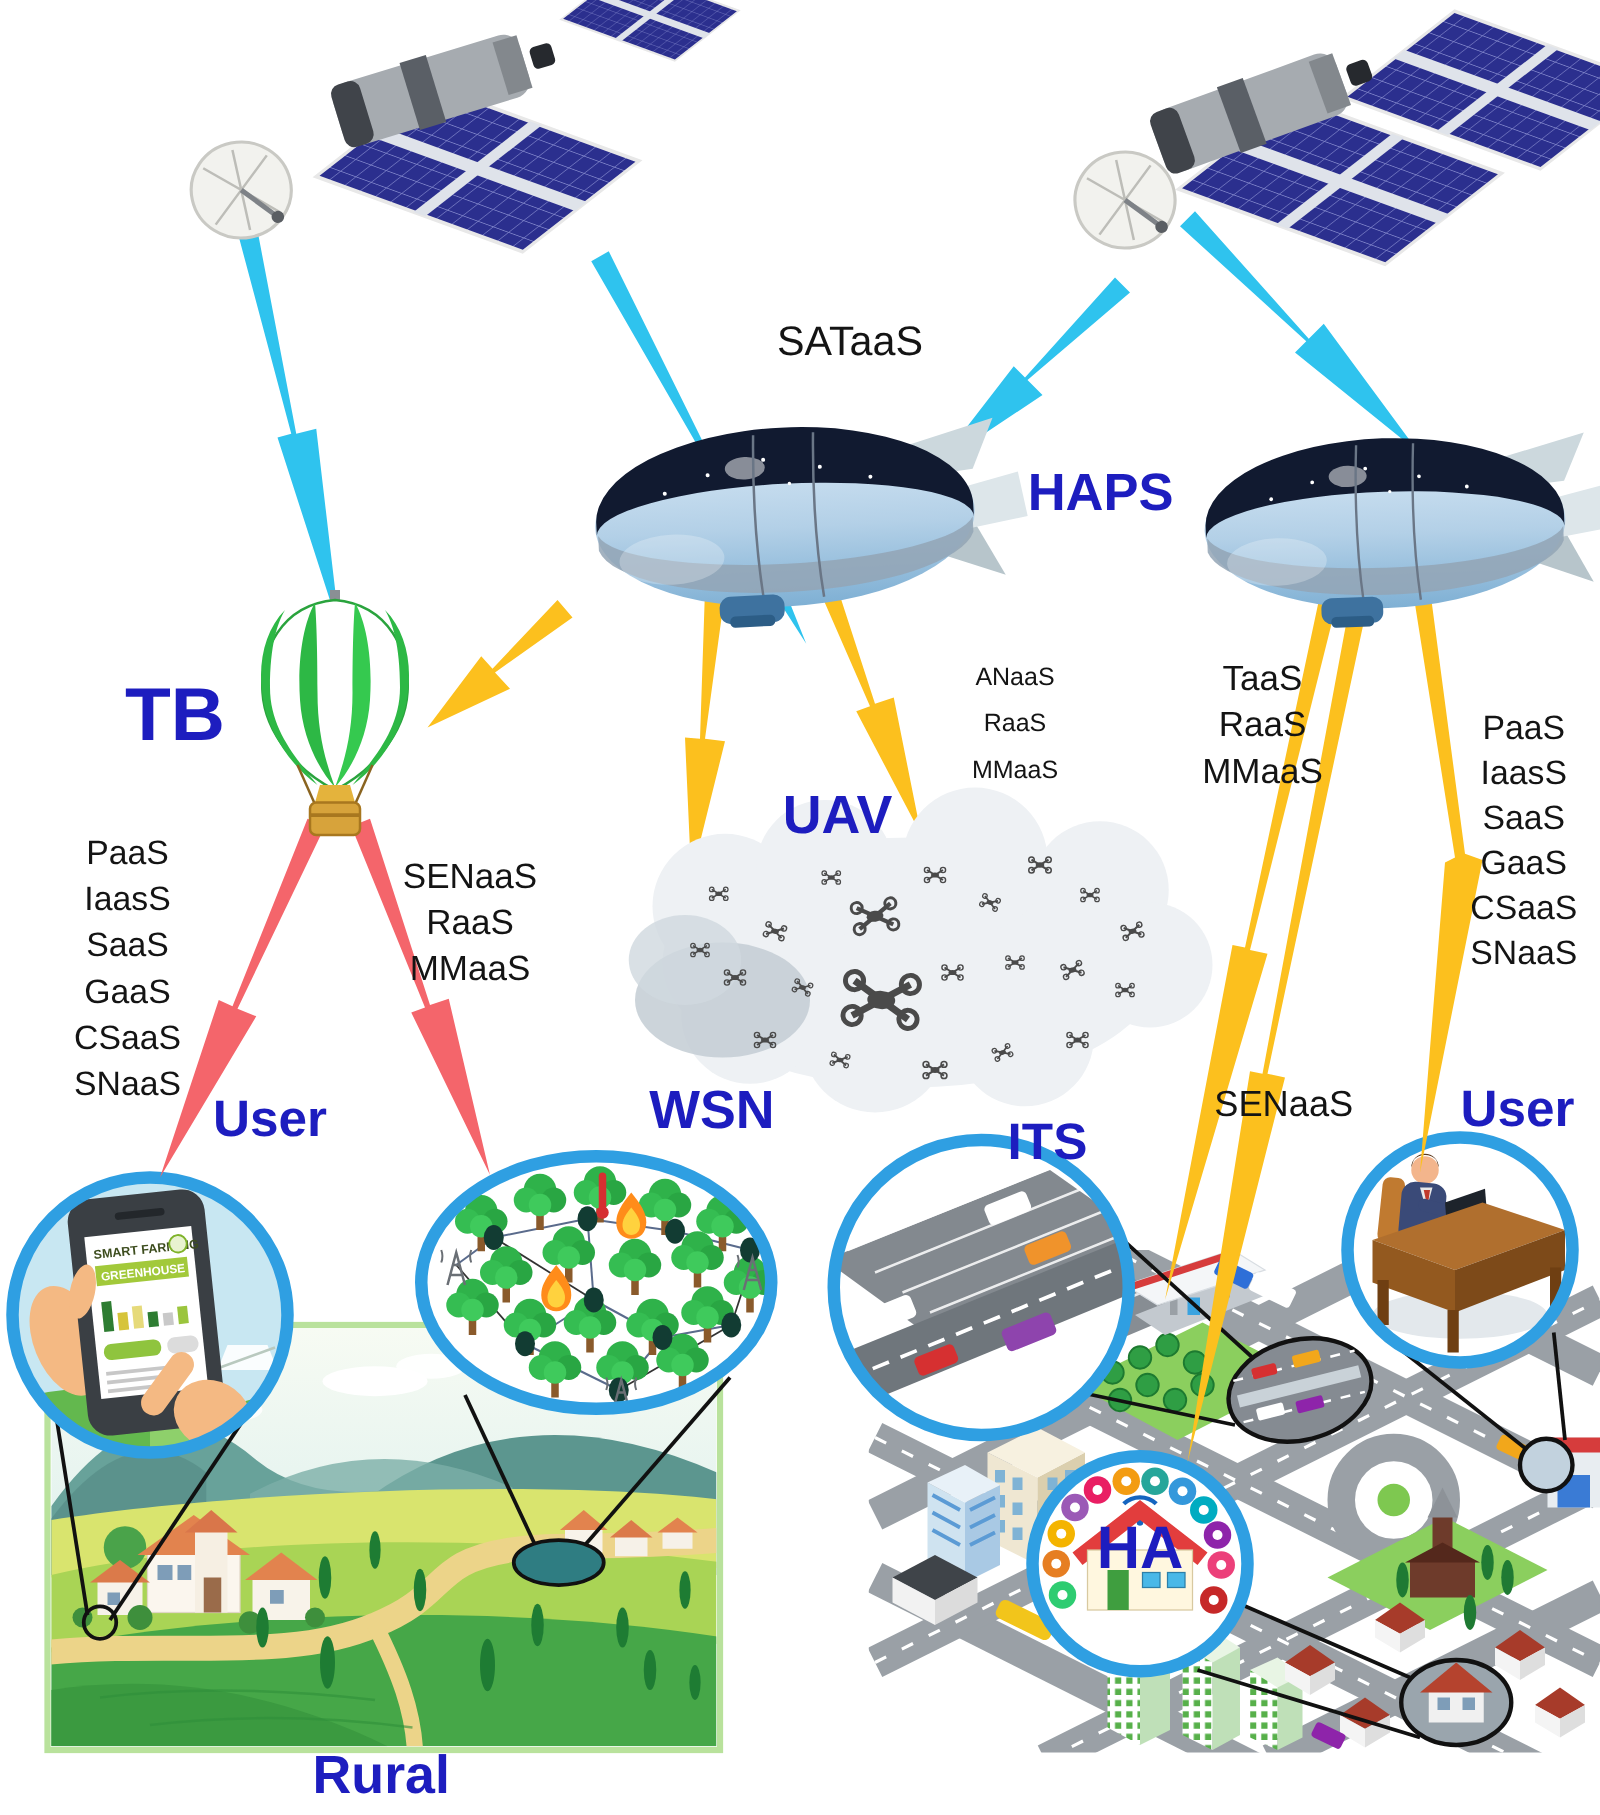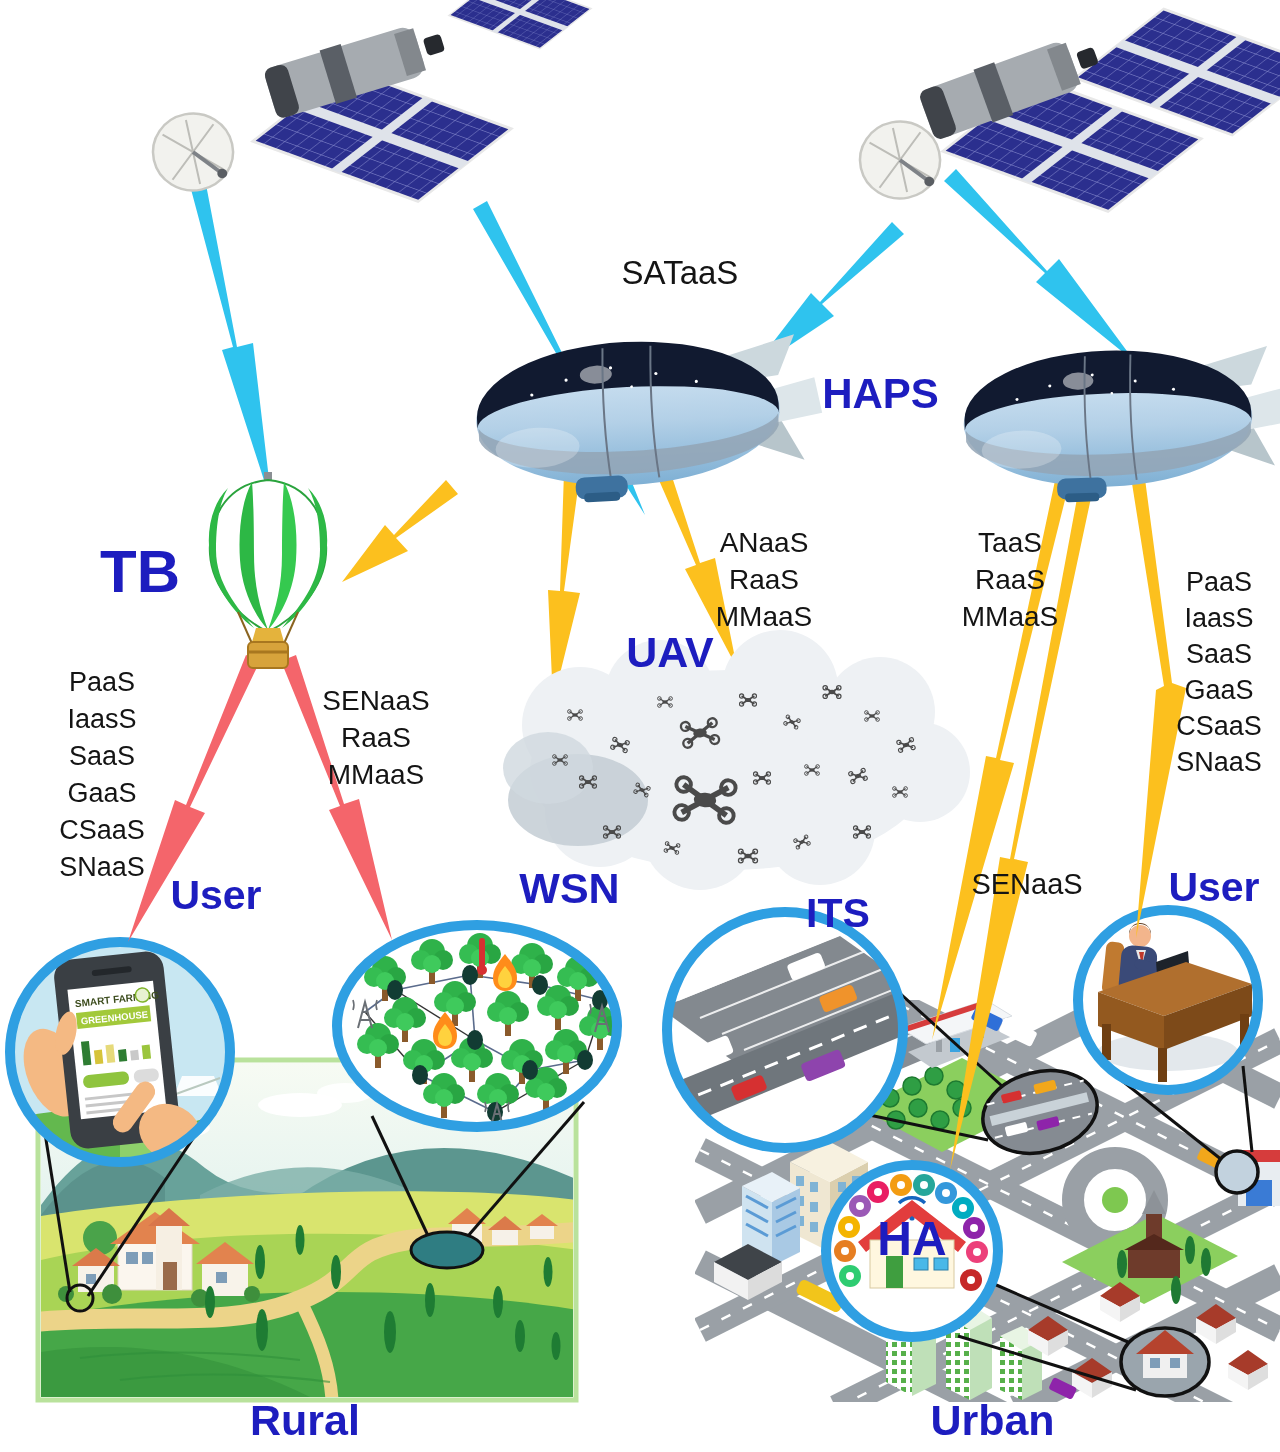--- a/index.html
+++ b/index.html
@@ -629,21 +629,21 @@
 IaasS
 SaaS
 GaaS
 CSaaS
 SNaaS</div>
 
 <div class="txt svc" style="left:300px;top:682px;width:152px;font-size:28px;line-height:37px;">SENaaS
 RaaS
 MMaaS</div>
 
-<div class="txt svc" style="left:692px;top:524px;width:144px;font-size:28px;line-height:37px;">ANaaS
+<div class="txt svc" style="left:740px;top:524px;width:144px;font-size:20px;line-height:37px;">ANaaS
 RaaS
 MMaaS</div>
 
 <div class="txt svc" style="left:938px;top:524px;width:144px;font-size:28px;line-height:37px;">TaaS
 RaaS
 MMaaS</div>
 
 <div class="txt svc" style="left:1160px;top:564px;width:118px;font-size:27px;line-height:36px;">PaaS
 IaasS
 SaaS
@@ -658,15 +658,14 @@
 <div class="lbl" style="left:1152px;top:866px;width:124px;font-size:41px;">User</div>
 
 <div class="lbl" style="left:156px;top:874px;width:120px;font-size:41px;">User</div>
 
 <div class="lbl" style="left:502px;top:866px;width:135px;font-size:43px;">WSN</div>
 
 <div class="lbl" style="left:856px;top:1214px;width:112px;font-size:48px;">HA</div>
 
 <div class="lbl" style="left:205px;top:1398px;width:200px;font-size:43px;">Rural</div>
 
-<div class="lbl" style="left:885px;top:1398px;width:215px;font-size:43px;">Urban</div>
 
 </div>
 
 </body></html>

